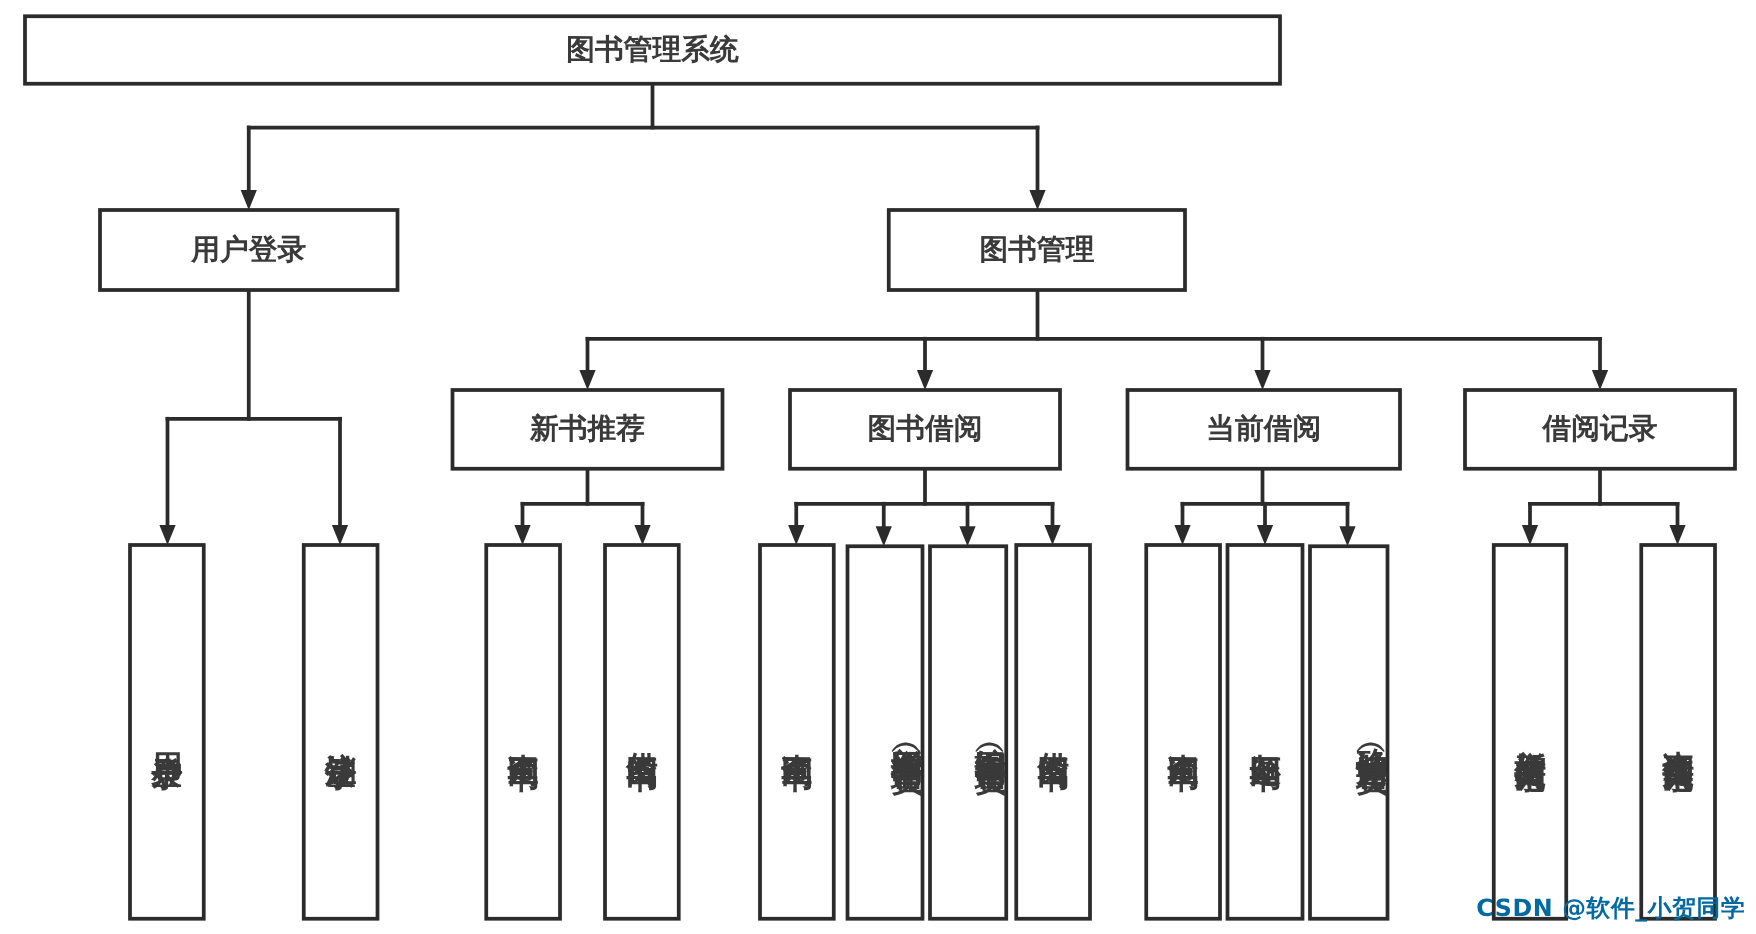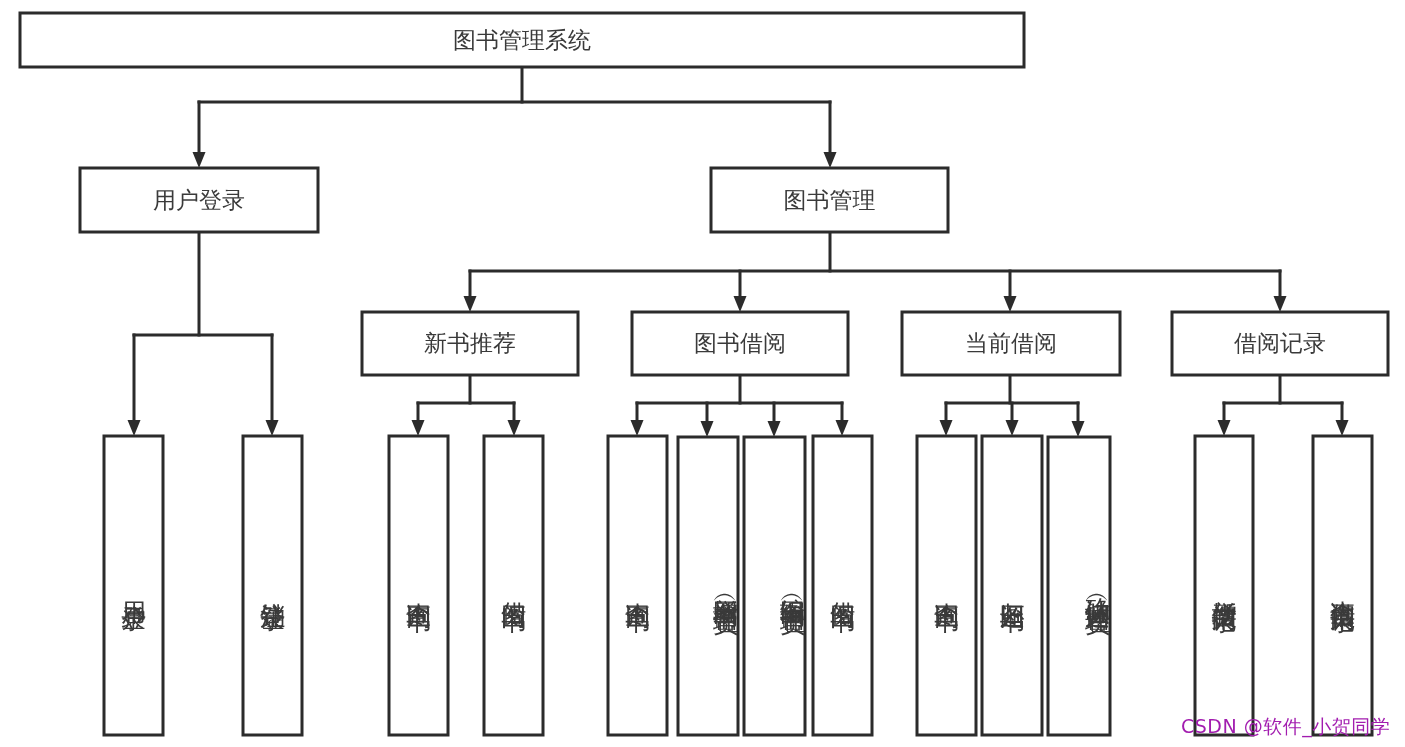--- a/index.html
+++ b/index.html
@@ -11,20 +11,21 @@
     width: 1405px;
     height: 747px;
     font-family: "DejaVu Sans", "Liberation Sans", sans-serif;
     overflow: hidden;
   }
   #diagram-root {
     position: relative;
     width: 1405px;
     height: 738px;
     background: #ffffff;
+    font-weight: bold;
   }
   svg.diagram-canvas {
     position: absolute;
     top: 0;
     left: 0;
     width: 1405px;
     height: 747px;
   }
   
   .node-box {
@@ -61,21 +62,21 @@
     color: #3a3a3a;
     white-space: nowrap;
     pointer-events: none;
   }
   .watermark {
     position: absolute;
     left: 1181px;
     top: 714px;
     font-family: "DejaVu Sans", "Liberation Sans", sans-serif;
     font-size: 19px;
-    color: #a21caf;
+    color: #0369a1;
     white-space: nowrap;
     letter-spacing: 0.5px;
   }
 </style>
 </head>
 <body>
 
 <div id="diagram-root">
 
   <svg class="diagram-canvas" viewBox="0 0 1405 747">

